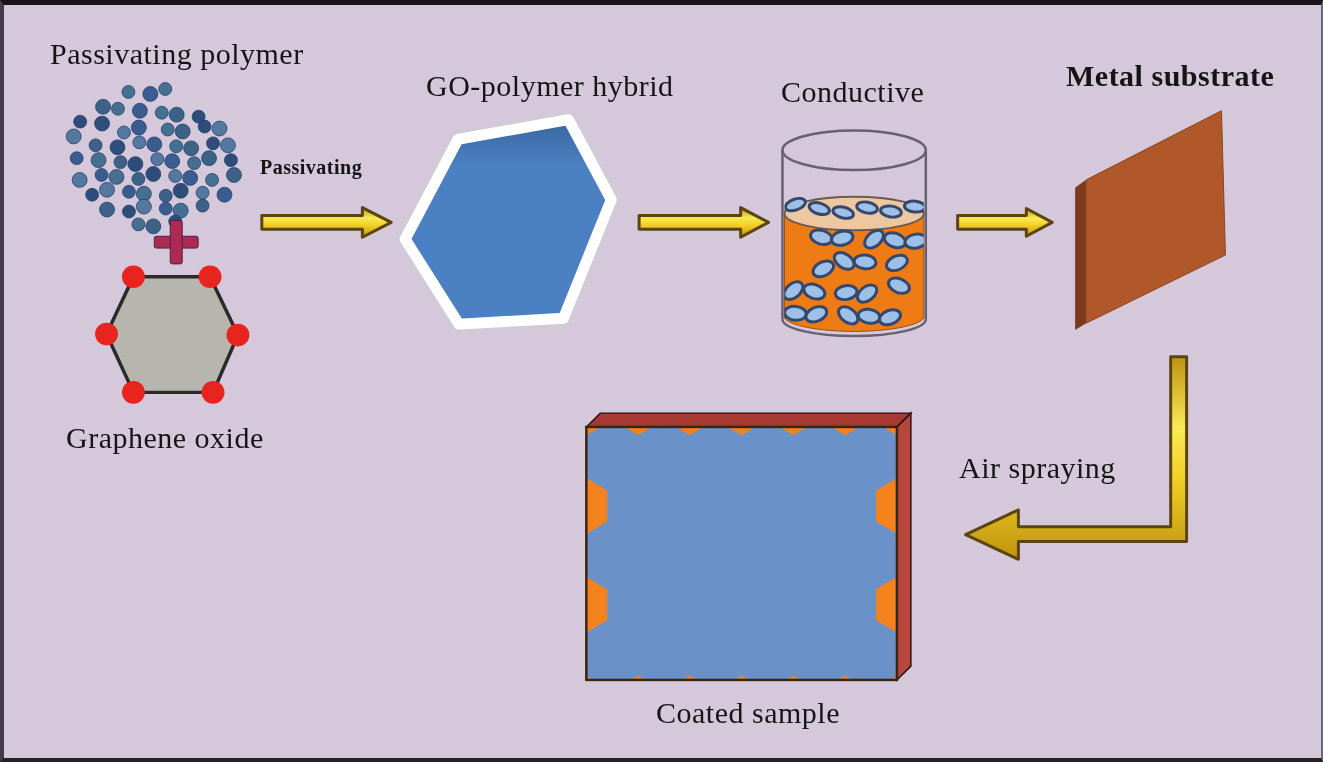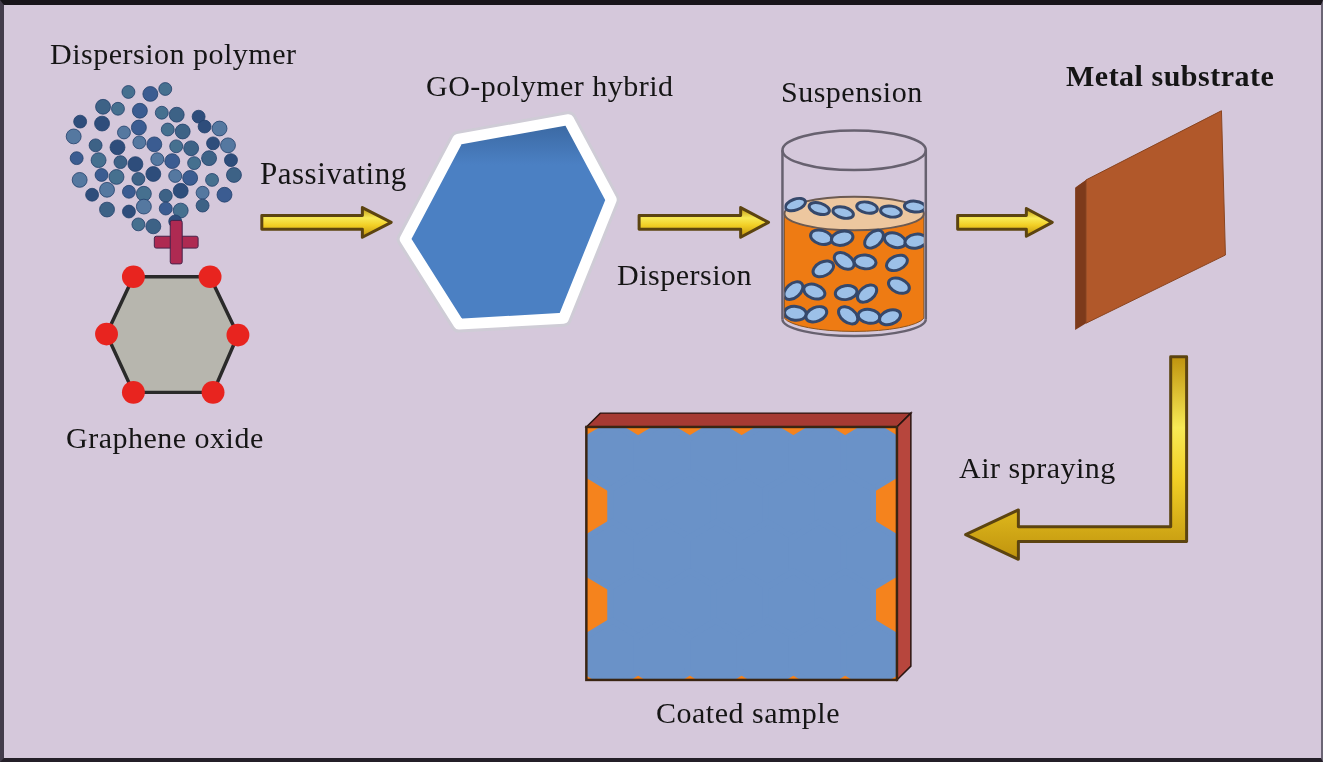--- a/index.html
+++ b/index.html
@@ -240,22 +240,21 @@
           <polygon points="663,623 691,640 691,674 663,691 635,674 635,640" fill="#6a92c8" stroke="#6a92c8" stroke-width="6" stroke-linejoin="round"></polygon>
           <polygon points="715,623 743,640 743,674 715,691 687,674 687,640" fill="#6a92c8" stroke="#6a92c8" stroke-width="6" stroke-linejoin="round"></polygon>
           <polygon points="767,623 795,640 795,674 767,691 739,674 739,640" fill="#6a92c8" stroke="#6a92c8" stroke-width="6" stroke-linejoin="round"></polygon>
           <polygon points="819,623 847,640 847,674 819,691 791,674 791,640" fill="#6a92c8" stroke="#6a92c8" stroke-width="6" stroke-linejoin="round"></polygon>
           <polygon points="871,623 899,640 899,674 871,691 843,674 843,640" fill="#6a92c8" stroke="#6a92c8" stroke-width="6" stroke-linejoin="round"></polygon>
         </g>
       <rect class="coat-outline" x="585" y="427" width="312" height="256"></rect>
     </g>
   </svg>
 
-  <div class="lbl" style="left:46px;  top:32px;">Dispersion polymer</div>
+  <div class="lbl" style="left:46px;  top:32px;">Passivating polymer</div>
   <div class="lbl" style="left:422px; top:64px;font-family:Liberation Serif, serif;">GO-polymer hybrid</div>
-  <div class="lbl" style="left:777px; top:70px;">Suspension</div>
+  <div class="lbl" style="left:777px; top:70px;">Conductive</div>
   <div class="lbl" style="left:1062px;top:54px;font-weight:bold;">Metal substrate</div>
-  <div class="lbl" style="left:256px; top:151px; font-size:31px;">Passivating</div>
-  <div class="lbl" style="left:613px; top:253px;">Dispersion</div>
+  <div class="lbl" style="left:256px; top:151px; font-size:20px;font-weight:bold;">Passivating</div>
   <div class="lbl" style="left:62px;  top:416px;">Graphene oxide</div>
   <div class="lbl" style="left:955px; top:446px;">Air spraying</div>
   <div class="lbl" style="left:652px; top:691px;">Coated sample</div>
 </div>
 
 </body></html>

